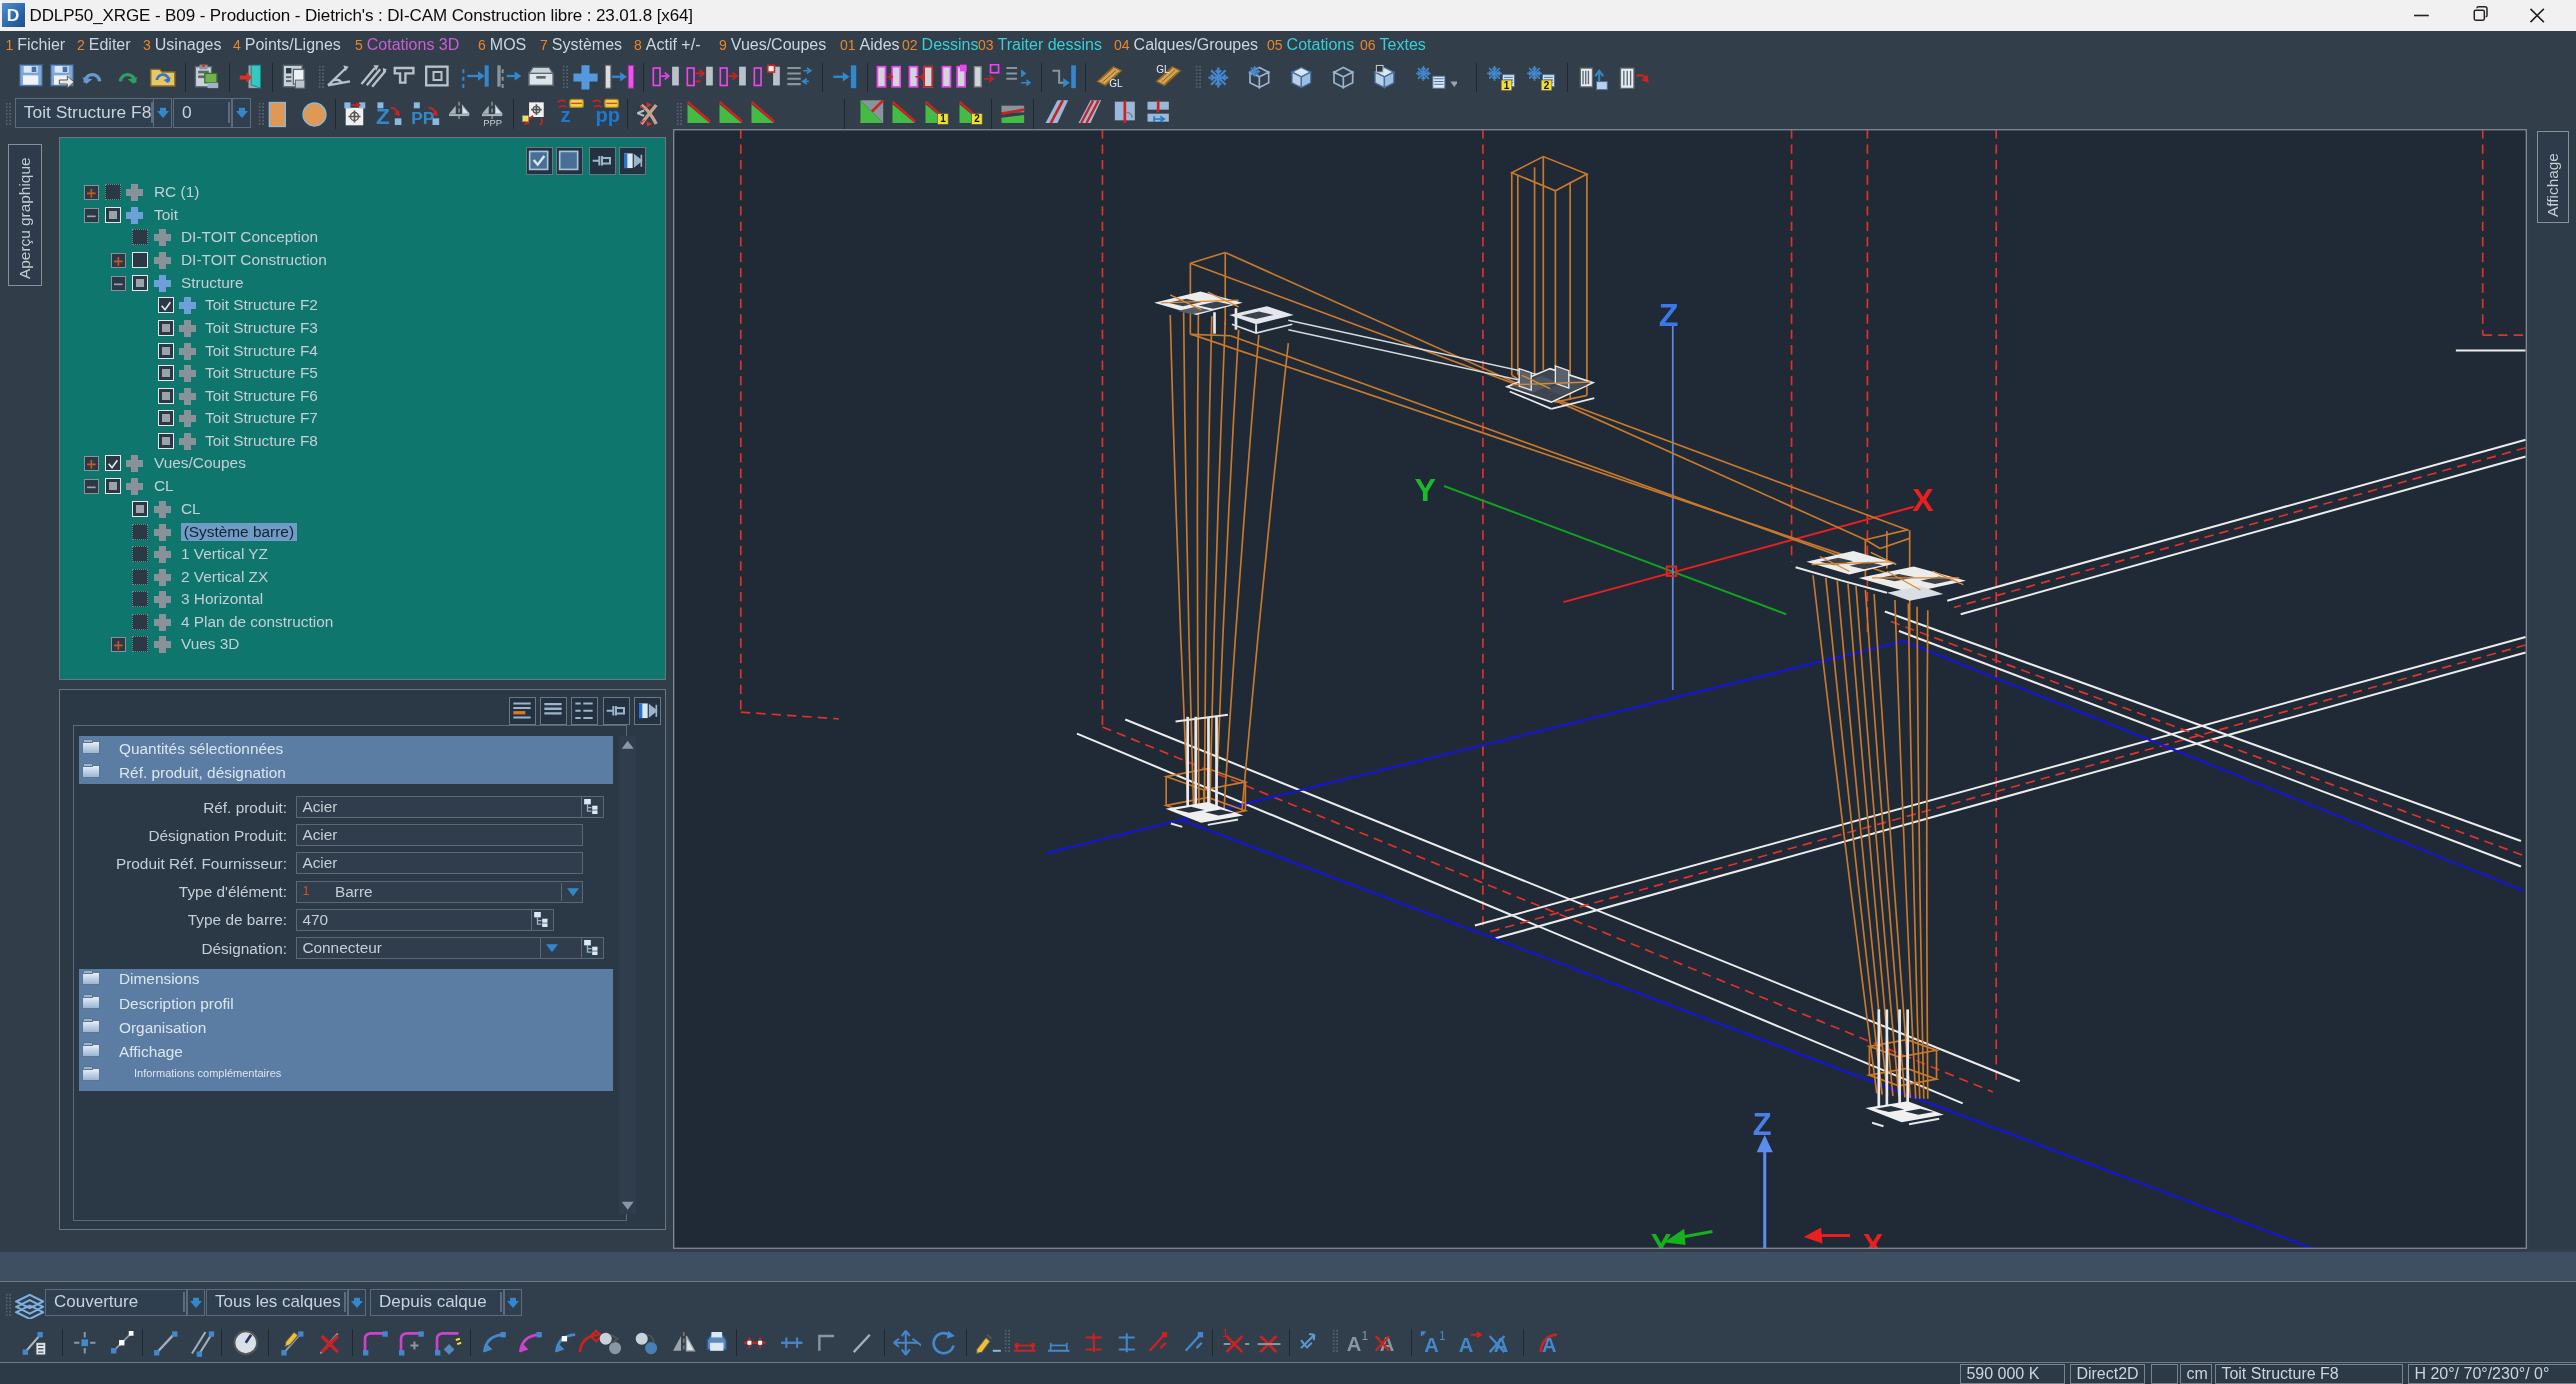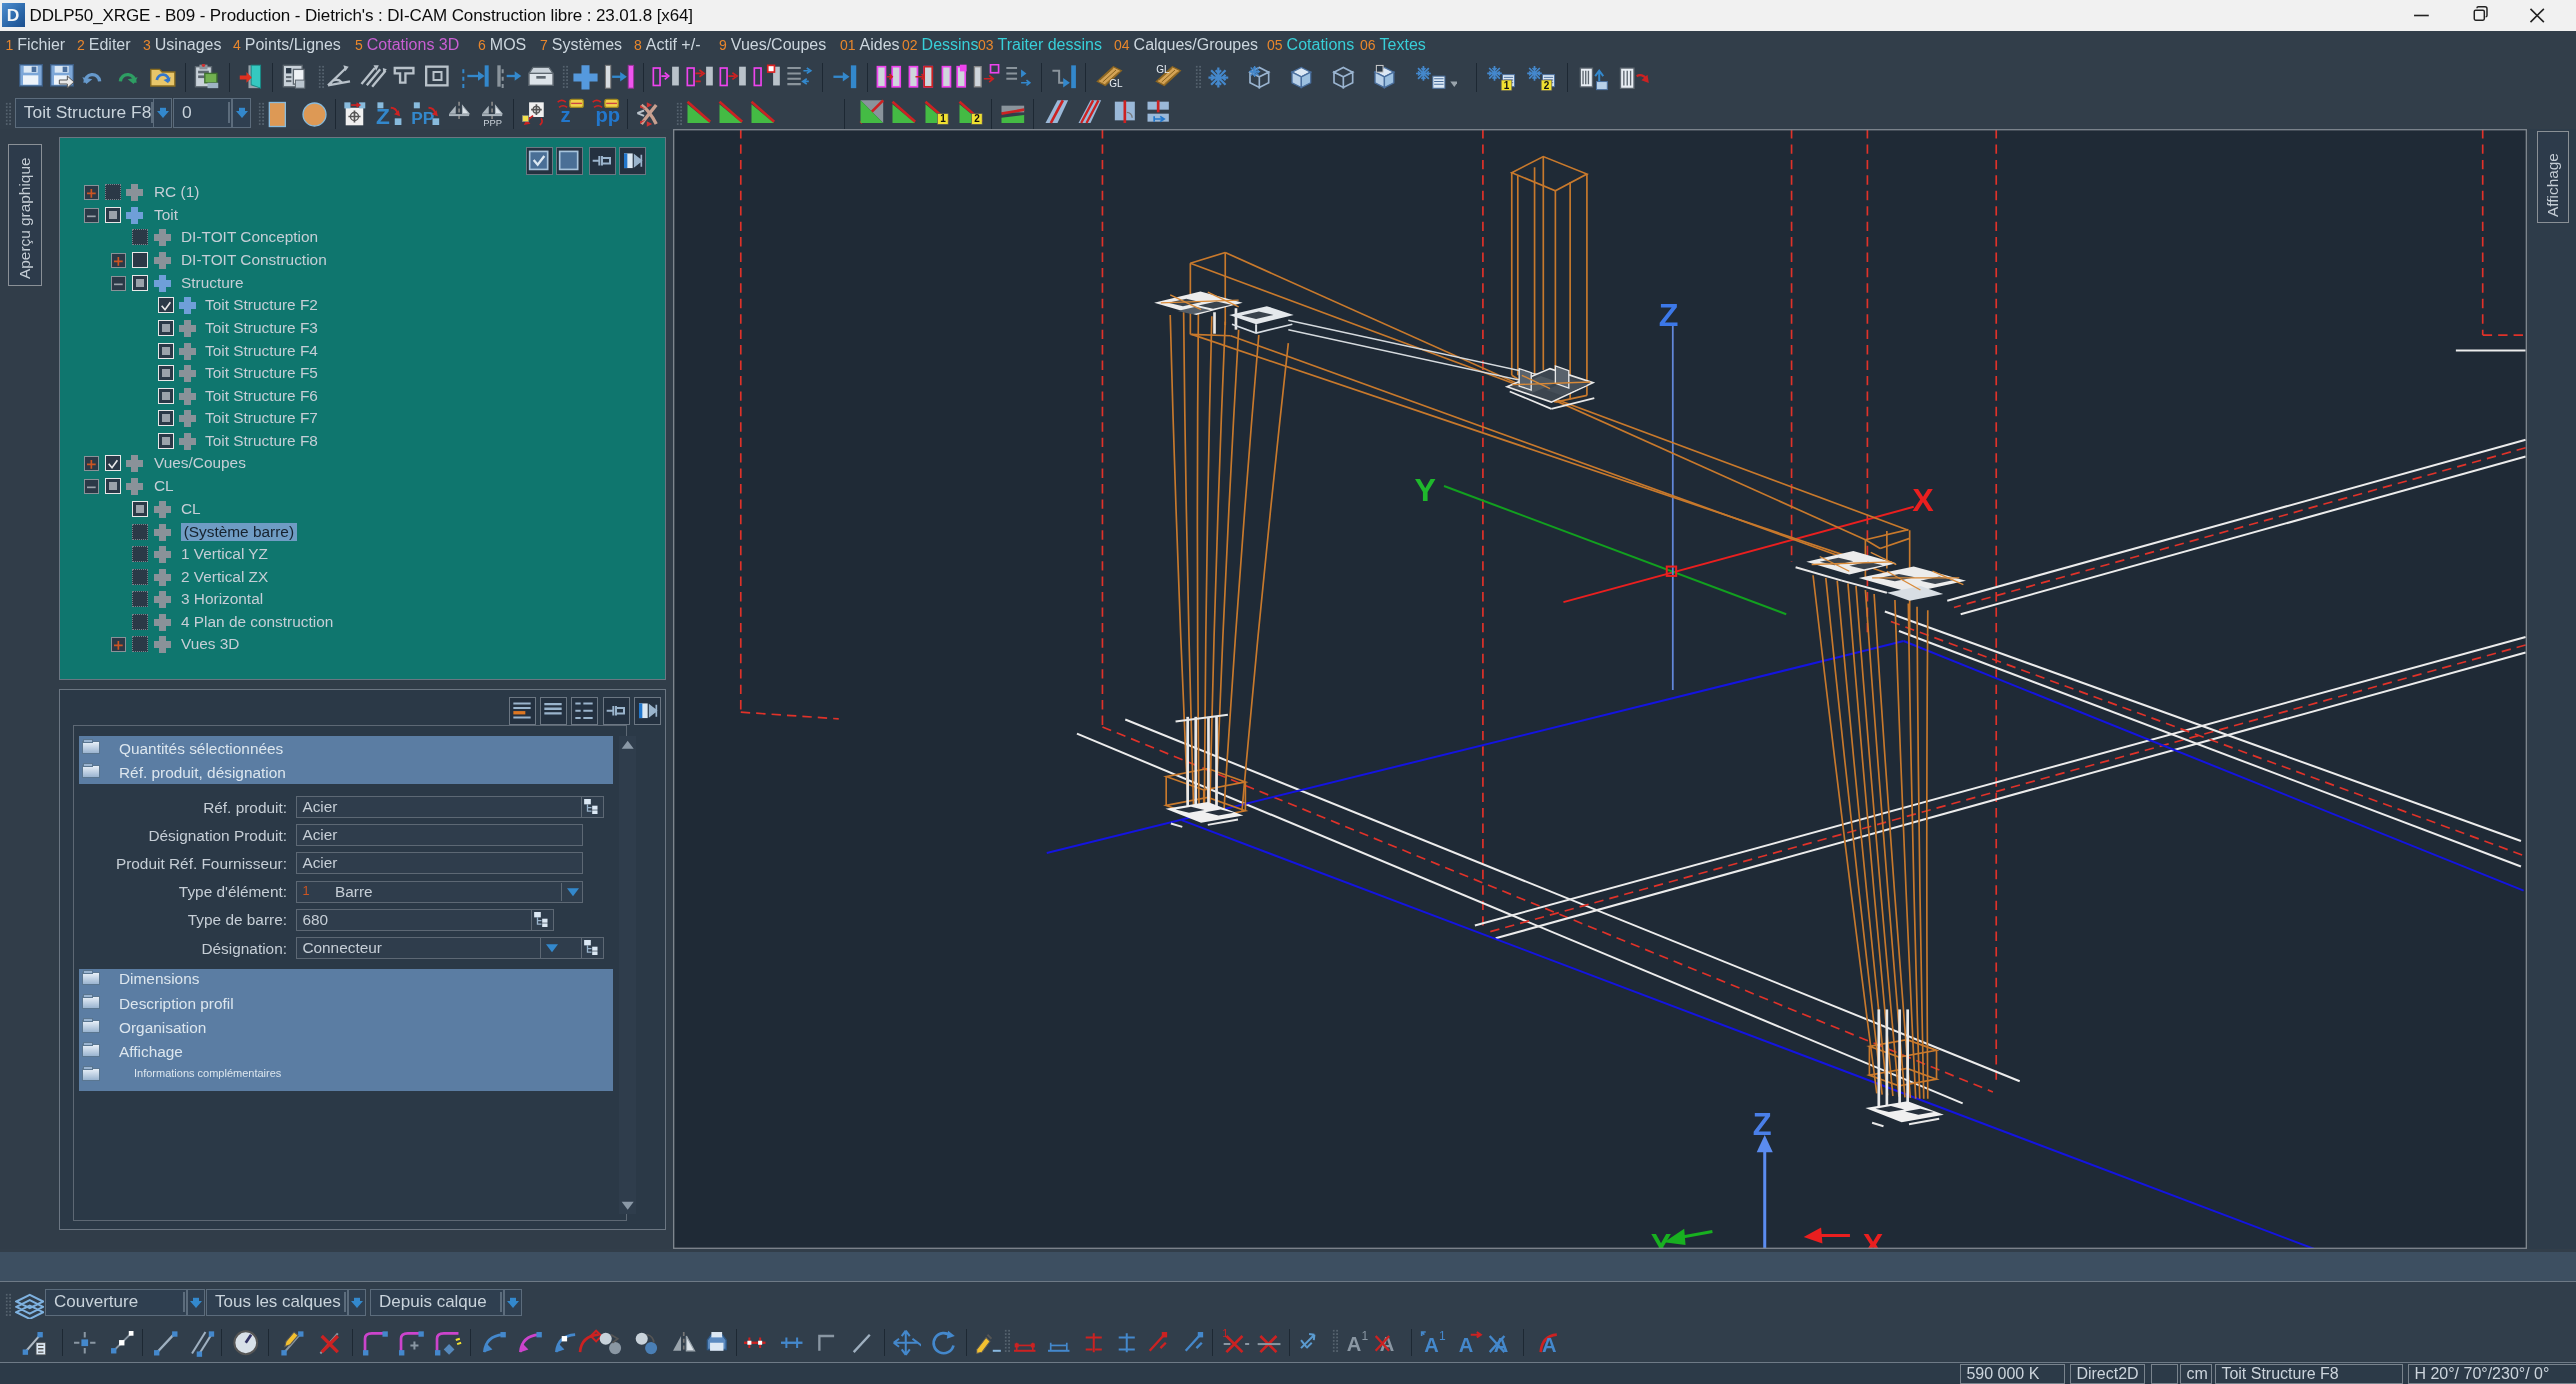--- a/index.html
+++ b/index.html
@@ -691,21 +691,21 @@
         <div style="position:absolute;left:236px;top:191px;width:287px;height:21.5px;border:1.3px solid #5d6874;background:#2f3d4c">
           <span style="position:absolute;left:5.4px;top:2px;font-size:12.7px;color:#cc5522">1</span>
           <span style="position:absolute;left:38px;top:1.3px;font-size:15.4px;color:#c6ced6">Barre</span>
           <span style="position:absolute;right:20px;top:1.3px;width:1.3px;height:17.4px;background:#5d6874"></span>
           <svg width="16" height="17.4" style="position:absolute;right:1.3px;top:1.3px" viewBox="0 0 24 26">
             <path d="M12 20 L21 8 H3 z" fill="#3388cc"></path>
           </svg>
         </div>
         <span style="position:absolute;left:0;top:221px;width:227px;text-align:right;font-size:15.4px;color:#c6ced6">Type de barre:</span>
         <div style="position:absolute;left:236px;top:219px;width:237px;height:21.5px;border:1.3px solid #5d6874;background:#2f3d4c">
-          <span style="position:absolute;left:5.4px;top:1.3px;font-size:15.4px;color:#c6ced6">680</span>
+          <span style="position:absolute;left:5.4px;top:1.3px;font-size:15.4px;color:#c6ced6">470</span>
         </div>
         <div style="position:absolute;left:471px;top:219px;width:23px;height:21.5px;border:1.3px solid #5d6874;background:#2f3d4c"><svg width="19" height="17.4" viewBox="0 0 28 26">
             <rect x="3" y="3" width="10" height="8" fill="#dce8f4"></rect>
             <path d="M8 11 v10 h6 m-6 -5 h6" stroke="#9ab4cc" stroke-width="2" fill="none"></path>
             <rect x="15" y="13" width="8" height="6" fill="#dce8f4"></rect>
             <rect x="15" y="20" width="8" height="6" fill="#dce8f4"></rect>
           </svg></div>
         <span style="position:absolute;left:0;top:250px;width:227px;text-align:right;font-size:15.4px;color:#c6ced6">Désignation:</span>
         <div style="position:absolute;left:236px;top:247px;width:287px;height:21.5px;border:1.3px solid #5d6874;background:#2f3d4c">
           <span style="position:absolute;left:5.4px;top:1.3px;font-size:15.4px;color:#c6ced6">Connecteur</span>

